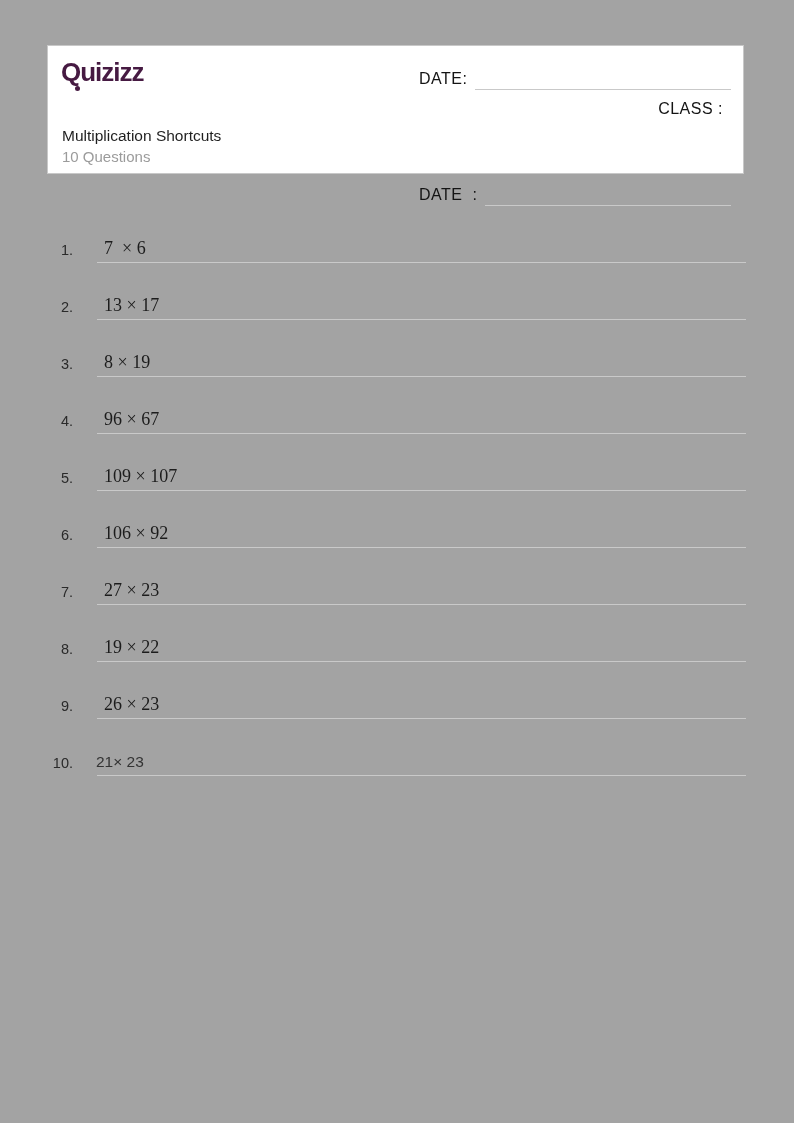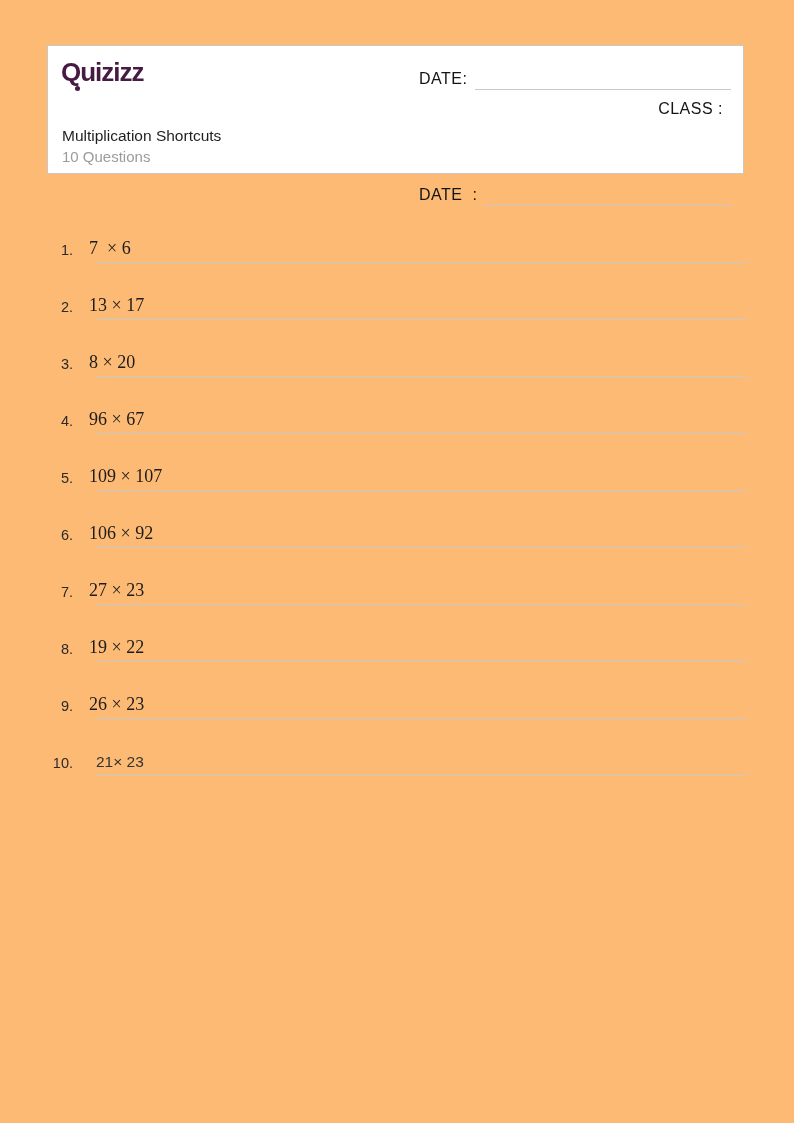--- a/index.html
+++ b/index.html
@@ -1,21 +1,21 @@
 <!DOCTYPE html>
 <html style="--brand-purple: #461a42; --line-gray: #c8c8c8; --rule-gray: #c9c9c9; --muted-text: #9b9b9b; --text-dark: #1f1f1f;"><head>
 <meta charset="utf-8">
 <style>
   html,body { margin:0; padding:0; background:#ffffff; }
   body {
     width:794px; height:1123px; position:relative;
     font-family:"Liberation Sans", sans-serif;
     -webkit-font-smoothing:antialiased;
   }
-  .page { position:absolute; inset:0; background:#fdba74; }
+  .page { position:absolute; inset:0; background:#a3a3a3; }
 
   
   .header-box {
     position:absolute; left:47px; top:45px; width:697px; height:129px;
     border:1px solid var(--line-gray,#c8c8c8); background:#fff; box-sizing:border-box;
   }
   .logo {
     position:absolute; left:13px; top:10px; height:32px;
     display:flex; align-items:center;
   }
@@ -61,21 +61,21 @@
   .q-row { position:relative; height:57px; }
   .q-rule {
     position:absolute; left:50px; right:0; bottom:0; height:1px;
     background:var(--rule-gray,#cccccc);
   }
   .q-num {
     position:absolute; left:0; bottom:5px; width:26px; text-align:right;
     font-size:14.5px; color:#2a2a2a; white-space:pre;
   }
   .q-expr {
-    position:absolute; left:42px; bottom:4px;
+    position:absolute; left:57px; bottom:4px;
     font-family:"Liberation Serif", serif;
     font-size:18px; color:#1c1c1c; white-space:pre;
   }
   .q-expr.plain {
     font-family:"Liberation Sans", sans-serif;
     font-size:15.5px; left:49px; bottom:5px; color:#333333;
   }
 </style>
 </head>
 <body>
@@ -110,21 +110,21 @@
       <span class="q-expr">7  × 6</span>
       <span class="q-rule"></span>
     </div>
       <div class="q-row">
       <span class="q-num">2.</span>
       <span class="q-expr">13 × 17</span>
       <span class="q-rule"></span>
     </div>
       <div class="q-row">
       <span class="q-num">3.</span>
-      <span class="q-expr">8 × 20</span>
+      <span class="q-expr">8 × 19</span>
       <span class="q-rule"></span>
     </div>
       <div class="q-row">
       <span class="q-num">4.</span>
       <span class="q-expr">96 × 67</span>
       <span class="q-rule"></span>
     </div>
       <div class="q-row">
       <span class="q-num">5.</span>
       <span class="q-expr">109 × 107</span>

